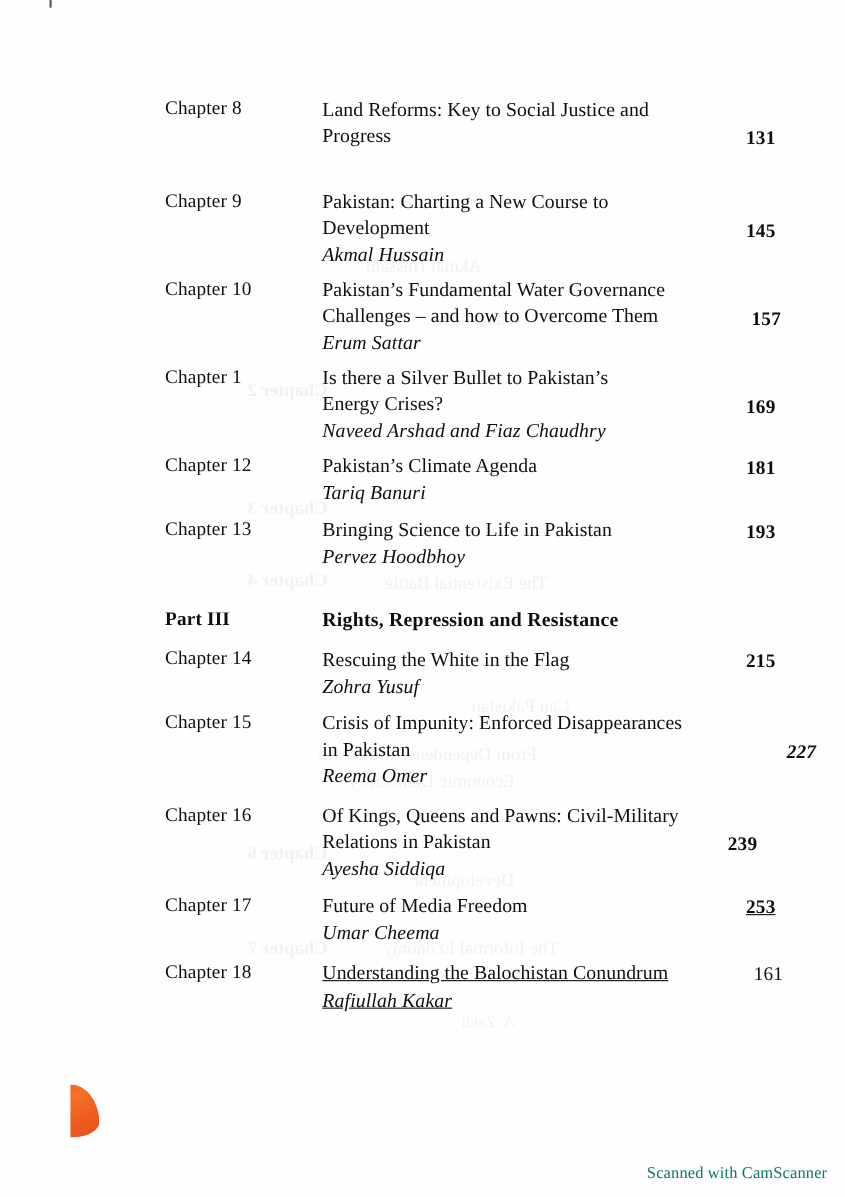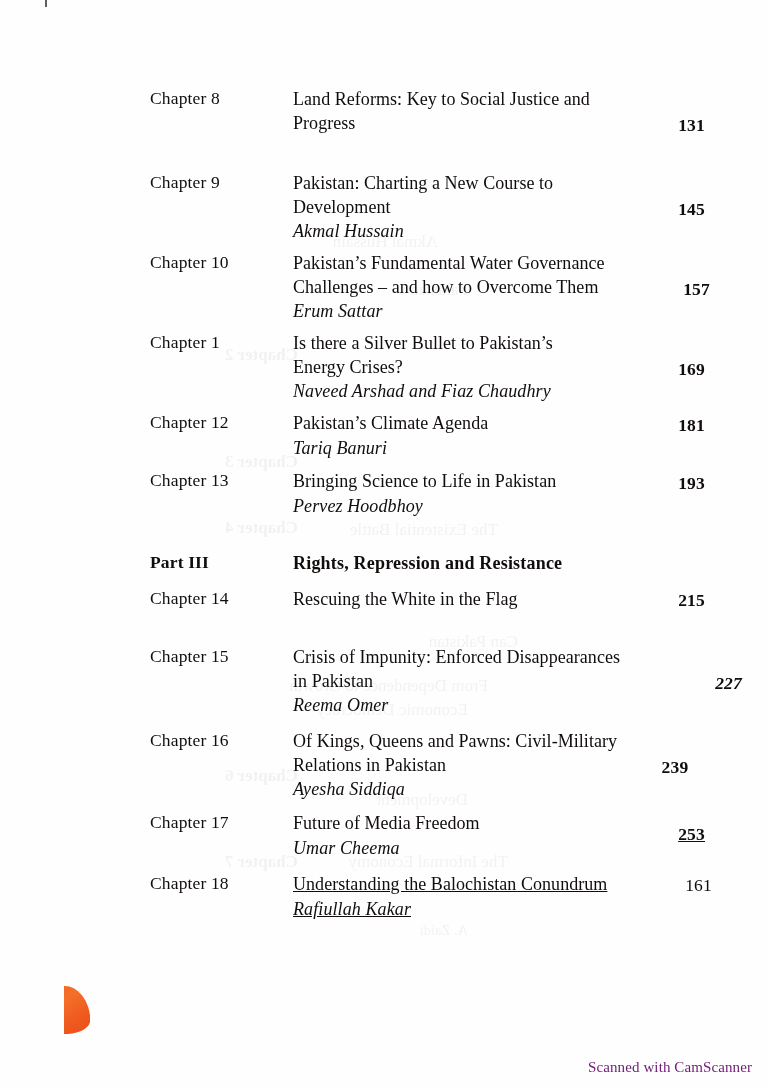--- a/index.html
+++ b/index.html
@@ -98,21 +98,21 @@
   .pagenum.inline-18 {
     left: 652px;
     font-weight: normal;
   }
 
   .camscanner {
     position: absolute;
     right: 16px;
     bottom: 12px;
     font-size: 15px;
-    color: #701a75;
+    color: #0f766e;
     font-family: "Liberation Serif", "DejaVu Serif", serif;
     letter-spacing: 0.1px;
     white-space: nowrap;
   }
 
   .cs-logo {
     position: absolute;
     left: 64px;
     bottom: 54px;
     width: 26px;
@@ -241,20 +241,21 @@
         <div class="title bold">Rights, Repression and Resistance</div>
       </div>
     </div>
 
     <div class="entry" style="top:588px;">
       <div class="col-chapter">Chapter 14</div>
       <div class="col-body">
         <div class="title">
           <span>Rescuing the White in the Flag</span>
         </div>
+        <div class="author">Zohra Yusuf</div>
       </div>
       <div class="pagenum" style="top:2px;">215</div>
     </div>
 
     <div class="entry" style="top:646px;">
       <div class="col-chapter">Chapter 15</div>
       <div class="col-body" style="width:385px;">
         <div class="title">
           <span>Crisis of Impunity: Enforced Disappearances</span><br>
           <span>in Pakistan</span>
@@ -277,21 +278,21 @@
     </div>
 
     <div class="entry" style="top:812px;">
       <div class="col-chapter">Chapter 17</div>
       <div class="col-body">
         <div class="title">
           <span>Future of Media Freedom</span>
         </div>
         <div class="author">Umar Cheema</div>
       </div>
-      <div class="pagenum" style="top:12px;text-decoration:underline;">253</div>
+      <div class="pagenum" style="top:2px;text-decoration:underline;">253</div>
     </div>
 
     <div class="entry" style="top:873px;">
       <div class="col-chapter">Chapter 18</div>
       <div class="col-body" style="width:400px;text-decoration:underline;">
         <div class="title">
           <span>Understanding the Balochistan Conundrum</span>
         </div>
         <div class="author">Rafiullah Kakar</div>
       </div>

